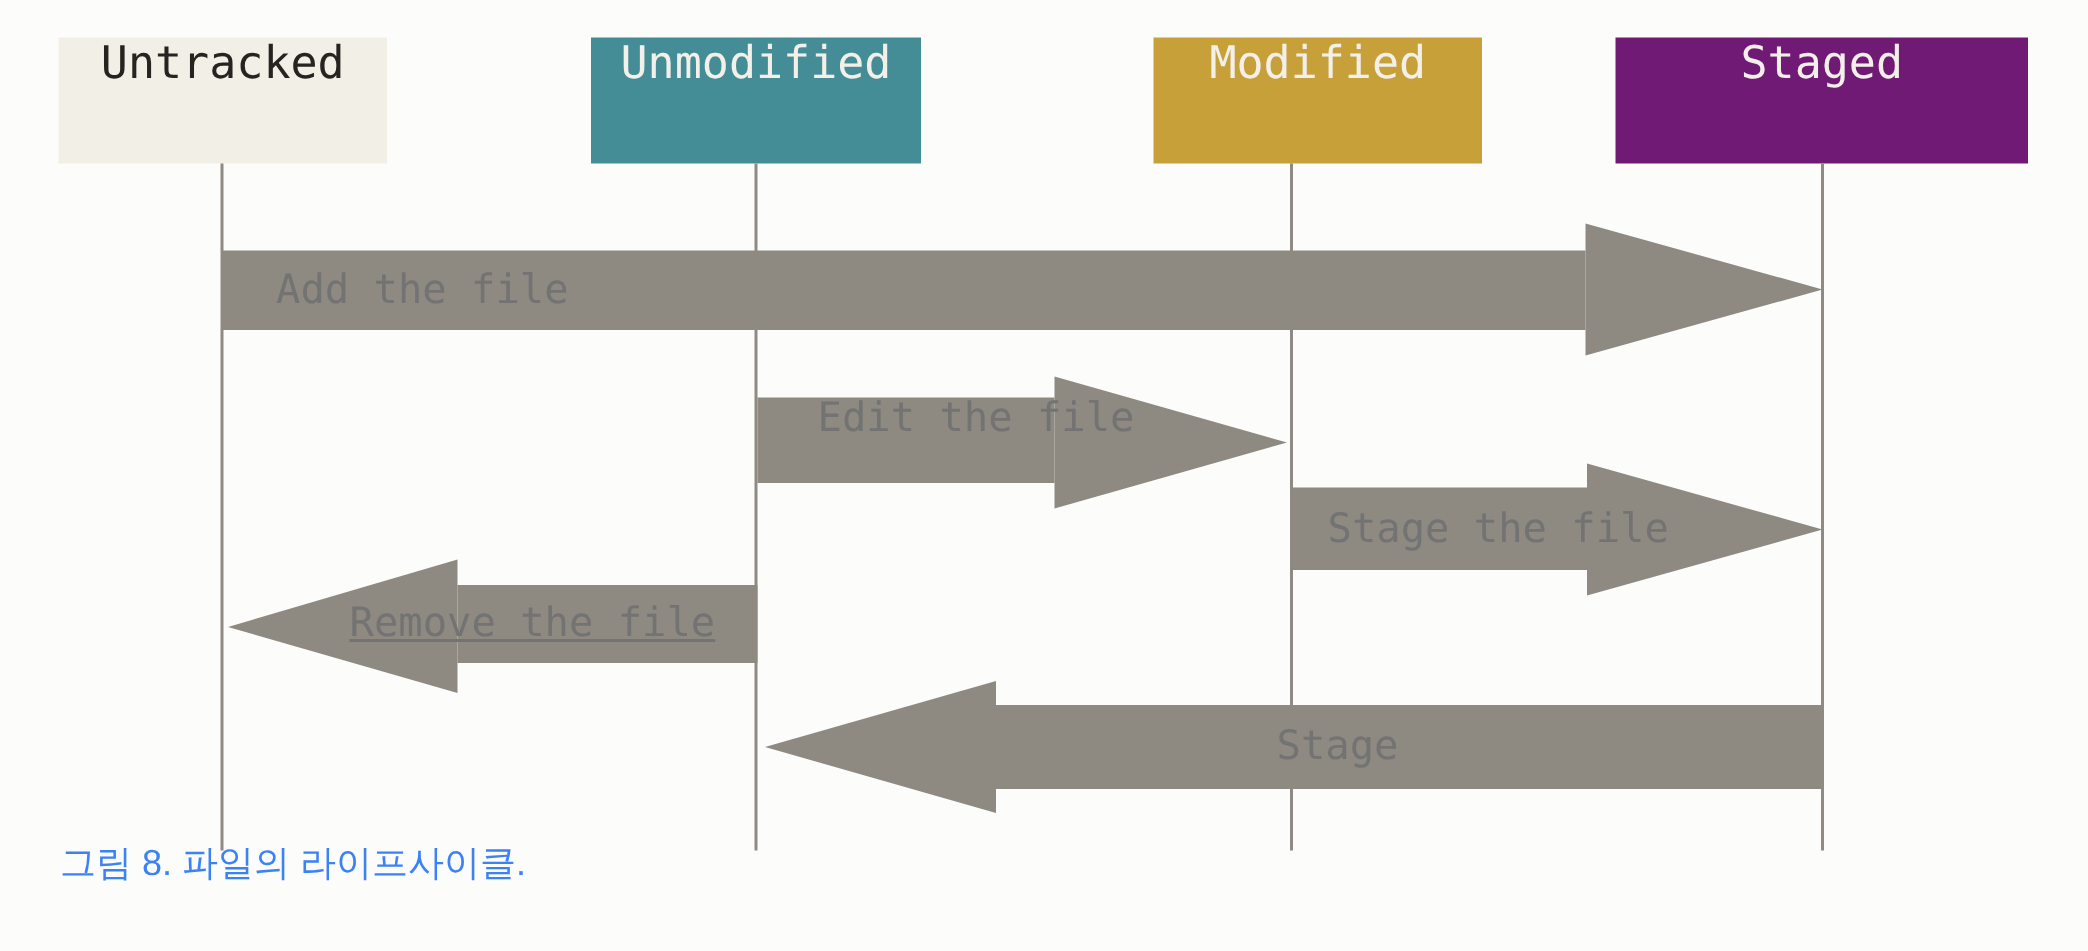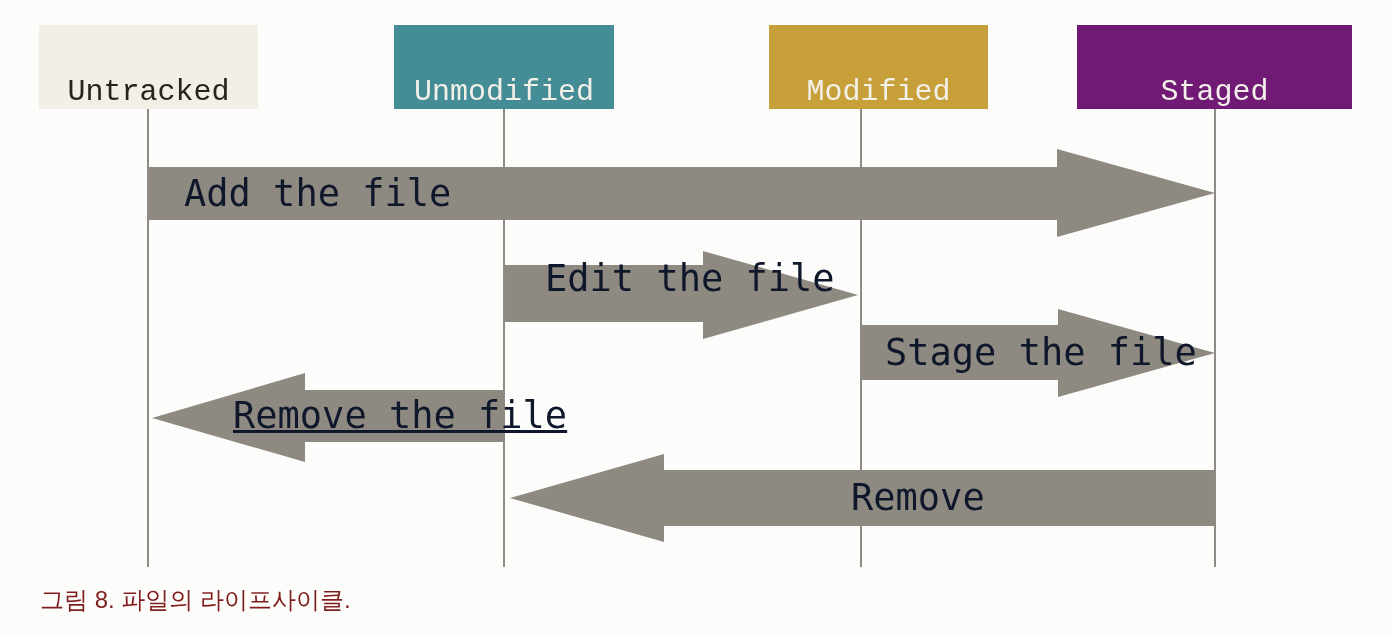--- a/index.html
+++ b/index.html
@@ -8,22 +8,22 @@
     background: #fcfcfa;
     font-family: "DejaVu Sans Mono", monospace;
     overflow: hidden;
   }
   #canvas { position: relative; width: 1392px; height: 634px; }
 
   
   .state-box {
     position: absolute;
     top: 25px; height: 84px;
-    display: flex; align-items: flex-end; justify-content: center;
-    font-size: 30px; letter-spacing: 0px; font-family: Liberation Mono, monospace;
+    display: flex; align-items: flex-start; justify-content: center;
+    font-size: 30px; letter-spacing: 0px;
   }
   #box-untracked  { left: 39px;   width: 219px; background: #f1efe6; color: #262420; }
   #box-unmodified { left: 394px;  width: 220px; background: #458d96; color: #f2f0e9; }
   #box-modified   { left: 753px;  width: 219px; background: #c7a039; color: #f2f0e9; margin-left: 16px; }
   #box-staged     { left: 1077px; width: 275px; background: #701a75; color: #f2f0e9; }
 
   
   .lifeline {
     position: absolute;
     top: 109px; height: 458px; width: 2px;
@@ -34,21 +34,21 @@
   #line-modified   { left: 860px; }
   #line-staged     { left: 1214px; }
 
   
   .shaft { position: absolute; background: #8e8a82; }
   .head  { position: absolute; width: 0; height: 0; }
   .head-right { border-top: 44px solid transparent; border-bottom: 44px solid transparent; }
   .head-left  { border-top: 44px solid transparent; border-bottom: 44px solid transparent; }
   .arrow-label {
     position: absolute;
-    color: #0f172a; font-size: 37px; white-space: nowrap;
+    color: #737373; font-size: 27px; white-space: nowrap;
   }
 
   
   #shaft-add { left: 148px; top: 167px; width: 909px; height: 53px; }
   #head-add  { left: 1057px; top: 149px; border-left: 158px solid #8e8a82; }
   #label-add { left: 184px; top: 167px; line-height: 53px; }
 
   
   #shaft-edit { left: 505px; top: 265px; width: 198px; height: 57px; }
   #head-edit  { left: 703px; top: 251px; border-left: 155px solid #8e8a82; }
@@ -65,24 +65,24 @@
   #label-remove { left: 233px; top: 390px; line-height: 52px; text-decoration: underline; }
 
   
   #shaft-commit { left: 664px; top: 470px; width: 551px; height: 56px; }
   #head-commit  { left: 510px; top: 454px; border-right: 154px solid #8e8a82; }
   #label-commit { left: 851px; top: 470px; line-height: 56px; }
 
   
   #caption {
     position: absolute;
-    left: 40px; top: 582px;
+    left: 40px; top: 558px;
     font-family: "Liberation Sans", sans-serif;
     font-size: 24px; line-height: 36px;
-    color: #7f1d1d;
+    color: #3b82f6;
   }
 </style>
 </head>
 <body>
 
 <div id="canvas">
 
   <div id="box-untracked" class="state-box">
     <span>Untracked</span>
   </div>
@@ -112,17 +112,17 @@
   <div id="shaft-stage" class="shaft"></div>
   <div id="head-stage" class="head head-right"></div>
   <span id="label-stage" class="arrow-label">Stage the file</span>
 
   <div id="shaft-remove" class="shaft"></div>
   <div id="head-remove" class="head head-left"></div>
   <span id="label-remove" class="arrow-label">Remove the file</span>
 
   <div id="shaft-commit" class="shaft"></div>
   <div id="head-commit" class="head head-left"></div>
-  <span id="label-commit" class="arrow-label">Remove</span>
+  <span id="label-commit" class="arrow-label">Stage</span>
 
   <div id="caption">그림 8. 파일의 라이프사이클.</div>
 
 </div>
 
 </body></html>

